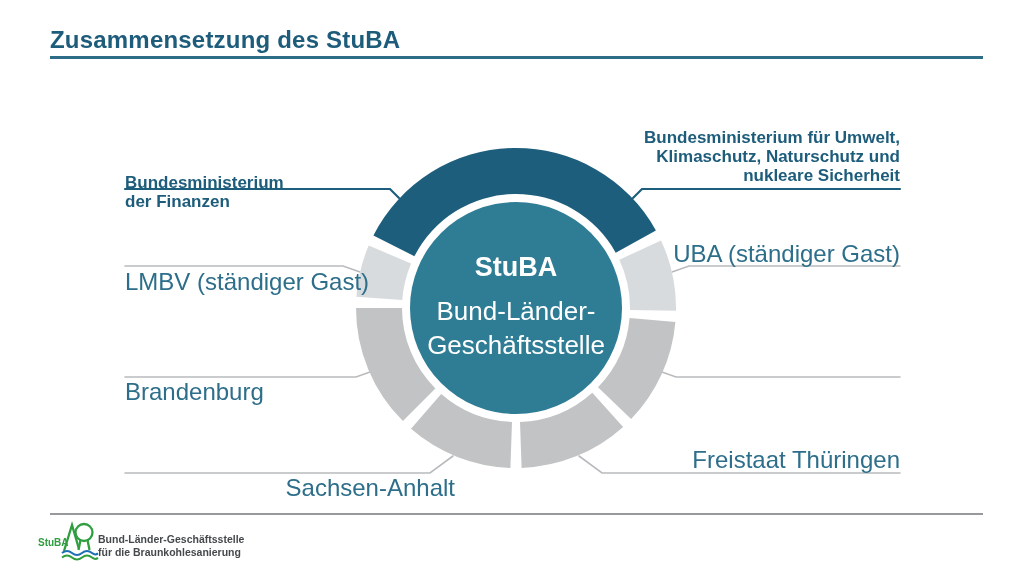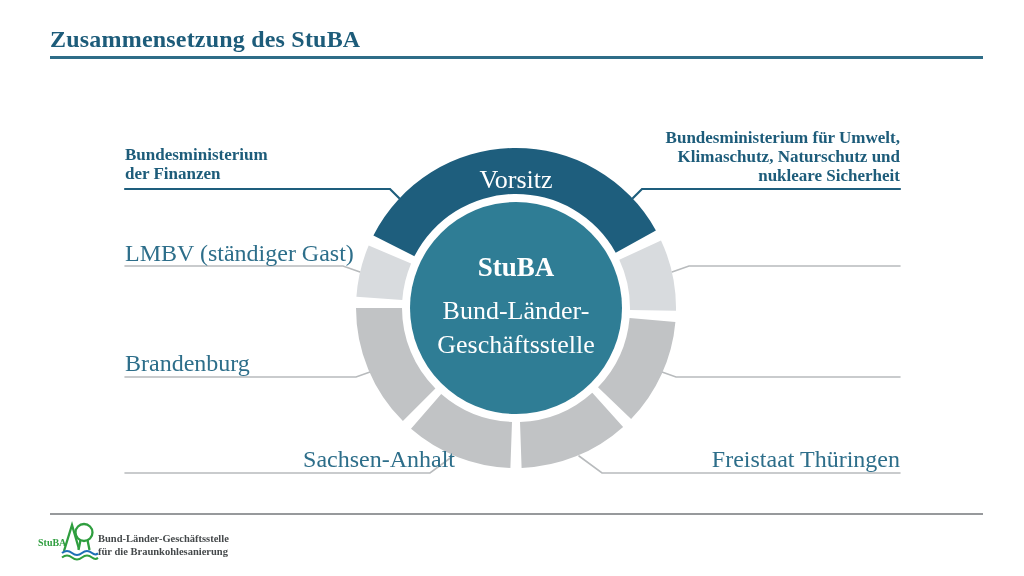--- a/index.html
+++ b/index.html
@@ -2,21 +2,21 @@
 <html><head>
 <meta charset="utf-8">
 <style>
   html, body { margin: 0; padding: 0; background: #fff; }
   .slide {
     position: relative;
     width: 1024px;
     height: 576px;
     background: #ffffff;
     overflow: hidden;
-    font-family: Liberation Serif, serif;
+    font-family: Liberation Sans, sans-serif;
   }
   .title {
     position: absolute;
     left: 50px;
     top: 26px;
     margin: 0;
     font-size: 24px;
     font-weight: bold;
     color: #1d5c7a;
     letter-spacing: 0.2px;
@@ -69,21 +69,21 @@
     font-size: 24px;
     color: #2d6e8a;
     white-space: pre-line;
     line-height: 19px;
   }
   .label.bold {
     font-size: 17px;
     font-weight: bold;
     color: #1d5c7a;
   }
-  .label.left  { left: 125px;  text-align: left;  width: 330px; }
+  .label.left  { left: 125px;  text-align: left;  width: 330px; margin-top: 28px; }
   .label.right { right: 124px; text-align: right; width: 330px; }
   .label.bmf          { top: 145px; }
   .label.bmu          { top: 128px; }
   .label.lmbv         { top: 244px; }
   .label.uba          { top: 244px; }
   .label.brandenburg  { top: 354px; }
   .label.sachsen      { top: 354px; }
   .label.sachsen-anhalt { top: 450px; text-align: right; }
   .label.thueringen     { top: 450px; }
   .footer-rule {
@@ -143,31 +143,31 @@
         <path d="M 368.7 245.5 A 160 160 0 0 0 356.4 296.8 L 402.3 300.0 A 114 114 0 0 1 411.1 263.5 Z" fill="#d8dbde"></path>
         <path d="M 356.0 308.0 A 160 160 0 0 0 402.9 421.1 L 435.4 388.6 A 114 114 0 0 1 402.0 308.0 Z" fill="#c1c3c5"></path>
         <path d="M 411.0 428.8 A 160 160 0 0 0 510.4 467.9 L 512.0 421.9 A 114 114 0 0 1 441.2 394.0 Z" fill="#c1c3c5"></path>
         <path d="M 521.6 467.9 A 160 160 0 0 0 623.1 426.9 L 592.3 392.7 A 114 114 0 0 1 520.0 421.9 Z" fill="#c1c3c5"></path>
         <path d="M 631.1 419.1 A 160 160 0 0 0 675.4 321.9 L 629.6 317.9 A 114 114 0 0 1 598.0 387.2 Z" fill="#c1c3c5"></path>
         <path d="M 676.0 310.8 A 160 160 0 0 0 661.0 240.4 L 619.3 259.8 A 114 114 0 0 1 630.0 310.0 Z" fill="#d8dbde"></path>
       </g>
     <circle cx="516" cy="308" r="106" fill="#2f7d95"></circle>
   </svg>
 
-  <div class="overlay-text chair-label">Vorsitz</div>
   <div class="overlay-text center-title">StuBA</div>
   <div class="overlay-text center-subtitle">Bund-Länder-
 Geschäftsstelle</div>
 
   <div class="label bold left bmf">Bundesministerium
 der Finanzen</div>
   <div class="label bold right bmu">Bundesministerium für Umwelt,
 Klimaschutz, Naturschutz und
 nukleare Sicherheit</div>
   <div class="label left lmbv">LMBV (ständiger Gast)</div>
+  <div class="label right uba">UBA (ständiger Gast)</div>
   <div class="label left brandenburg">Brandenburg</div>
   <div class="label left sachsen-anhalt">Sachsen-Anhalt</div>
   <div class="label right thueringen">Freistaat Thüringen</div>
 
   <div class="footer-rule"></div>
 
   <span class="logo-stuba-text">StuBA</span>
 
   <svg class="logo-icon-svg" viewBox="0 0 38 42" xmlns="http://www.w3.org/2000/svg" fill="none">
     <polyline points="3,31 11,5 18,29" stroke="#2f9e3f" stroke-width="2.3"></polyline>

